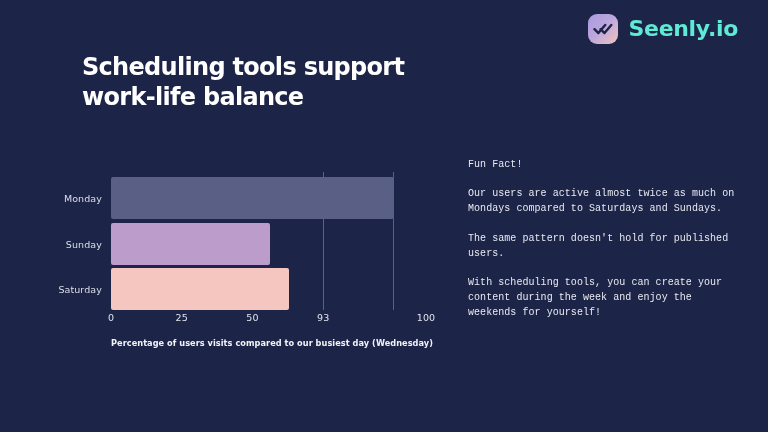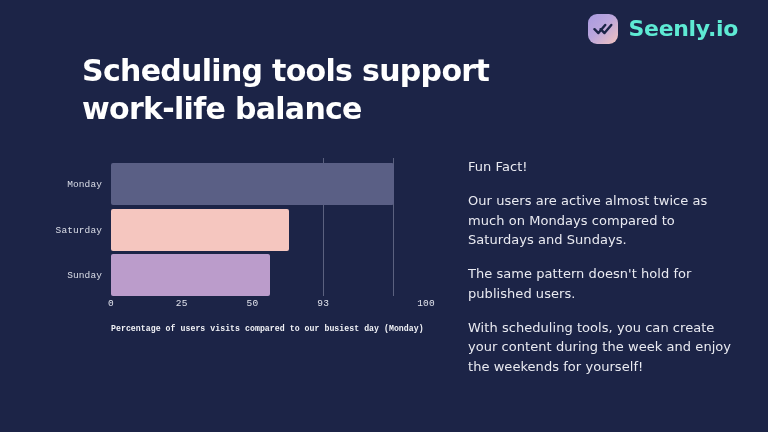--- a/index.html
+++ b/index.html
@@ -45,35 +45,34 @@
   }
 
   
   .title {
     position: absolute;
     left: 82px;
     top: 52px;
     width: 460px;
     font-family: "DejaVu Sans", sans-serif;
     font-weight: bold;
-    font-size: 30px;
+    font-size: 24px;
     line-height: 1.27;
     letter-spacing: -0.7px;
     color: #ffffff;
     margin: 0;
     white-space: pre-line;
   }
 
   
   .chart-block {
     position: absolute;
     left: 48px;
-    top: 158px;
+    top: 172px;
     width: 370px;
-    font-family: Liberation Mono, monospace;
   }
   .plot {
     position: relative;
     height: 138px;
     margin-left: 63px;   
     width: 283px;        
   }
   .gridline {
     position: absolute;
     top: 0;
@@ -139,24 +138,25 @@
 
   
   .side-copy {
     position: absolute;
     left: 468px;
     top: 157px;
     width: 268px;
   }
   .side-copy p {
     margin: 0 0 14px 0;
-    font-size: 13px;
+    font-size: 10px;
     line-height: 1.52;
     color: #e9eaf1;
     letter-spacing: .05px;
+    font-family: Liberation Mono, monospace;
   }
   .side-copy p:last-child { margin-bottom: 0; }
 </style>
 </head>
 <body>
 
 <div class="brand">
   <span class="brand-mark">
     <svg width="20" height="14" viewBox="0 0 20 14" aria-hidden="true">
       <path d="M1.5 7.2 L5.4 11.1 L12.2 3.0" fill="none" stroke="#1c2447" stroke-width="2.4" stroke-linecap="round" stroke-linejoin="round"></path>
@@ -174,39 +174,39 @@
   <div class="plot">
     <div class="gridline" style="left:212.25px;"></div>
     <div class="gridline" style="left:282px;"></div>
 
     <div class="bar-rows">
       <div class="bar-row">
         <span class="bar-label">Monday</span>
         <div class="bar" style="width:283px;background:#5a5f85;"></div>
       </div>
       <div class="bar-row">
+        <span class="bar-label">Sunday</span>
+        <div class="bar" style="width:158.5px;background:#bb9ccb;"></div>
+      </div>
+      <div class="bar-row">
         <span class="bar-label">Saturday</span>
         <div class="bar" style="width:178.3px;background:#f5c6bf;"></div>
-      </div>
-      <div class="bar-row">
-        <span class="bar-label">Sunday</span>
-        <div class="bar" style="width:158.5px;background:#bb9ccb;"></div>
       </div>
     </div>
   </div>
 
   <div class="axis">
     <span class="tick" style="left:0px;">0</span>
     <span class="tick" style="left:70.75px;">25</span>
     <span class="tick" style="left:141.5px;">50</span>
     <span class="tick" style="left:212.25px;">93</span>
     <span class="tick" style="left:283px;margin-left:32px;">100</span>
   </div>
 
-  <div class="axis-caption">Percentage of users visits compared to our busiest day (Monday)</div>
+  <div class="axis-caption">Percentage of users visits compared to our busiest day (Wednesday)</div>
 </div>
 
 <div class="side-copy">
   <p>Fun Fact!</p>
   <p>Our users are active almost twice as much on Mondays compared to Saturdays and Sundays.</p>
   <p>The same pattern doesn't hold for published users.</p>
   <p>With scheduling tools, you can create your content during the week and enjoy the weekends for yourself!</p>
 </div>
 
 </body></html>

